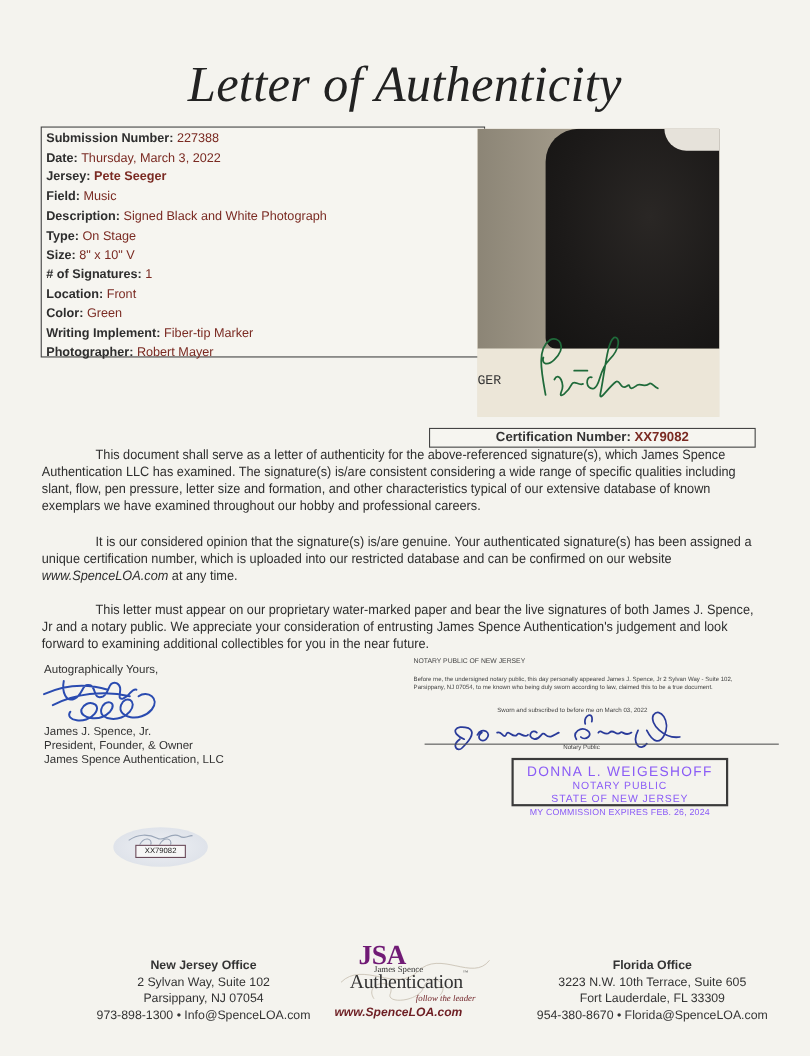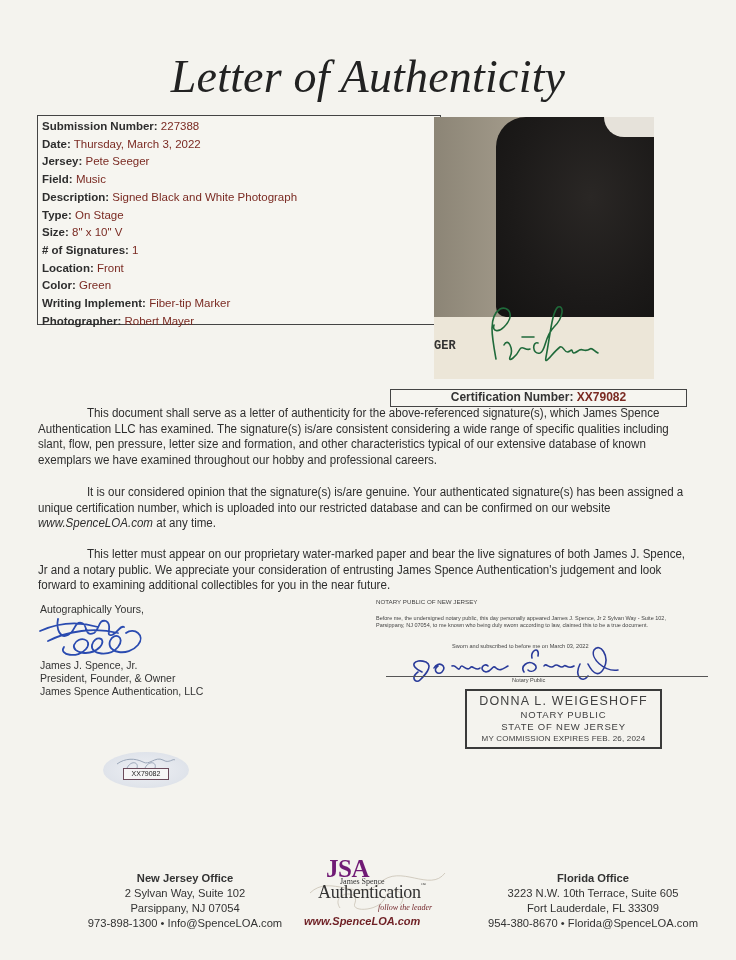--- a/index.html
+++ b/index.html
@@ -23,21 +23,21 @@
     width: 404px; height: 210px;
     border: 1.5px solid #444;
     background: #f6f5f0;
     padding: 2px 4px;
   }
   .detail-row {
     font-size: 11.5px; line-height: 17.7px; white-space: nowrap;
   }
   .detail-label { font-weight: bold; color: #2e2e2e; }
   .detail-value { color: #7a2a22; }
-  .detail-value.bold { font-weight: normal; }
+  .detail-value.bold { font-weight: bold; }
 
   .photo {
     position: absolute; left: 434px; top: 117px;
     width: 220px; height: 262px;
     background: #e8e1d3; overflow: hidden;
   }
   .photo .bg {
     position: absolute; left: 0; top: 0; width: 220px; height: 200px;
     background: linear-gradient(90deg, #8c8576 0%, #a49c8c 40%, #c6bfae 60%, #b4ab99 65%);
   }
@@ -50,21 +50,21 @@
   .photo .shirt {
     position: absolute; left: 170px; top: 0; width: 50px; height: 20px;
     background: #e6e2da; border-bottom-left-radius: 30px;
   }
   .photo .strip {
     position: absolute; left: 0; top: 200px; width: 220px; height: 62px;
     background: #ece6d8;
   }
   .photo .caption {
     position: absolute; left: 0; top: 222px;
-    font-family: "Liberation Mono", monospace; font-weight: bold;
+    font-family: "Liberation Mono", monospace; font-weight: normal;
     font-size: 12px; color: #333;
   }
   .photo .autograph {
     position: absolute; left: 40px; top: 180px;
   }
 
   .cert-box {
     position: absolute; left: 390px; top: 389px;
     width: 297px; height: 18px;
     border: 1.5px solid #444; background: #f6f5f0;
@@ -90,22 +90,22 @@
 
   .notary { position: absolute; left: 376px; top: 598px; width: 340px; font-size: 5.5px; color: #444; }
   .notary .head { position: absolute; left: 0; top: 0; white-space: nowrap; font-size: 6.2px; }
   .notary .body { position: absolute; left: 0; top: 17px; width: 300px; line-height: 7.2px; }
   .notary .sworn { position: absolute; left: 76px; top: 45px; white-space: nowrap; font-size: 5.6px; }
   .notary-line { position: absolute; left: 386px; top: 676px; width: 322px; height: 1px; background: #555; }
   .notary-pub { position: absolute; left: 512px; top: 677px; font-size: 5.6px; color: #444; }
   .notary-sig { position: absolute; left: 404px; top: 636px; }
 
   .stamp {
-    position: absolute; left: 465px; top: 689px; width: 197px; height: 60px;
-    border: 2px solid #3a3a3a; text-align: center; color: #404040;
+    position: absolute; left: 465px; top: 689px; width: 197px; height: 44px;
+    border: 2px solid #3a3a3a; text-align: center; color: #8b5cf6;
     padding-top: 3px;
   }
   .stamp .s1 { font-size: 12.5px; letter-spacing: 1.2px; line-height: 15px; }
   .stamp .s2 { font-size: 9.5px; letter-spacing: 0.8px; line-height: 12px; }
   .stamp .s3 { font-size: 9.5px; letter-spacing: 0.8px; line-height: 12px; }
   .stamp .s4 { font-size: 8px; font-weight: normal; letter-spacing: 0.2px; line-height: 12px; white-space: nowrap; }
 
   .hologram {
     position: absolute; left: 103px; top: 752px; width: 86px; height: 36px;
     border-radius: 50%;

